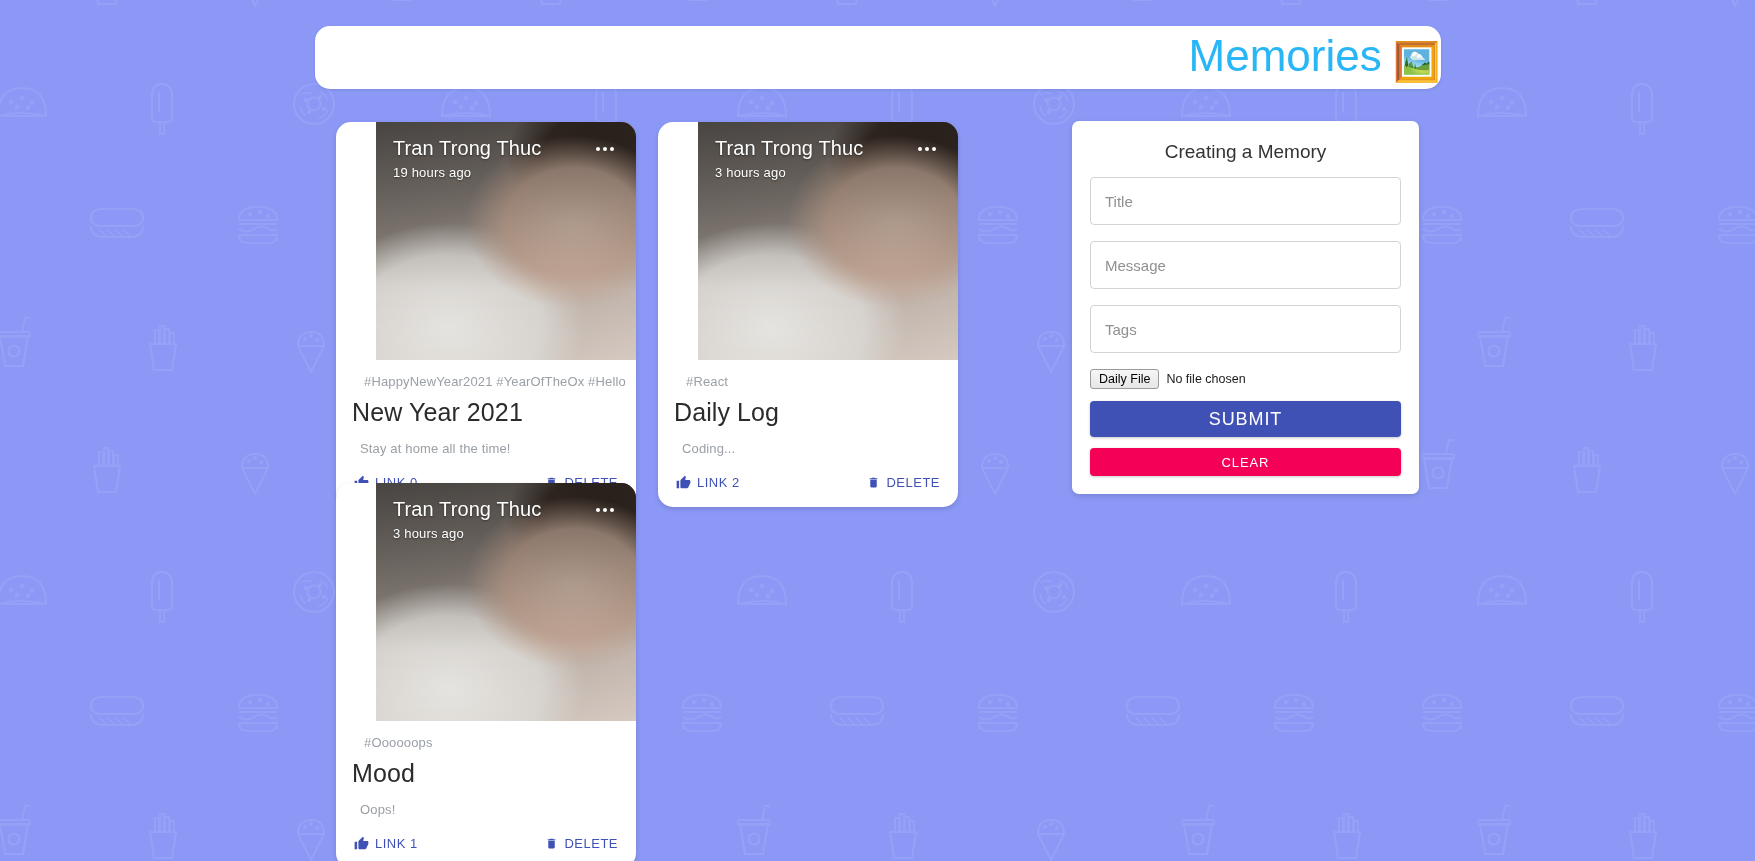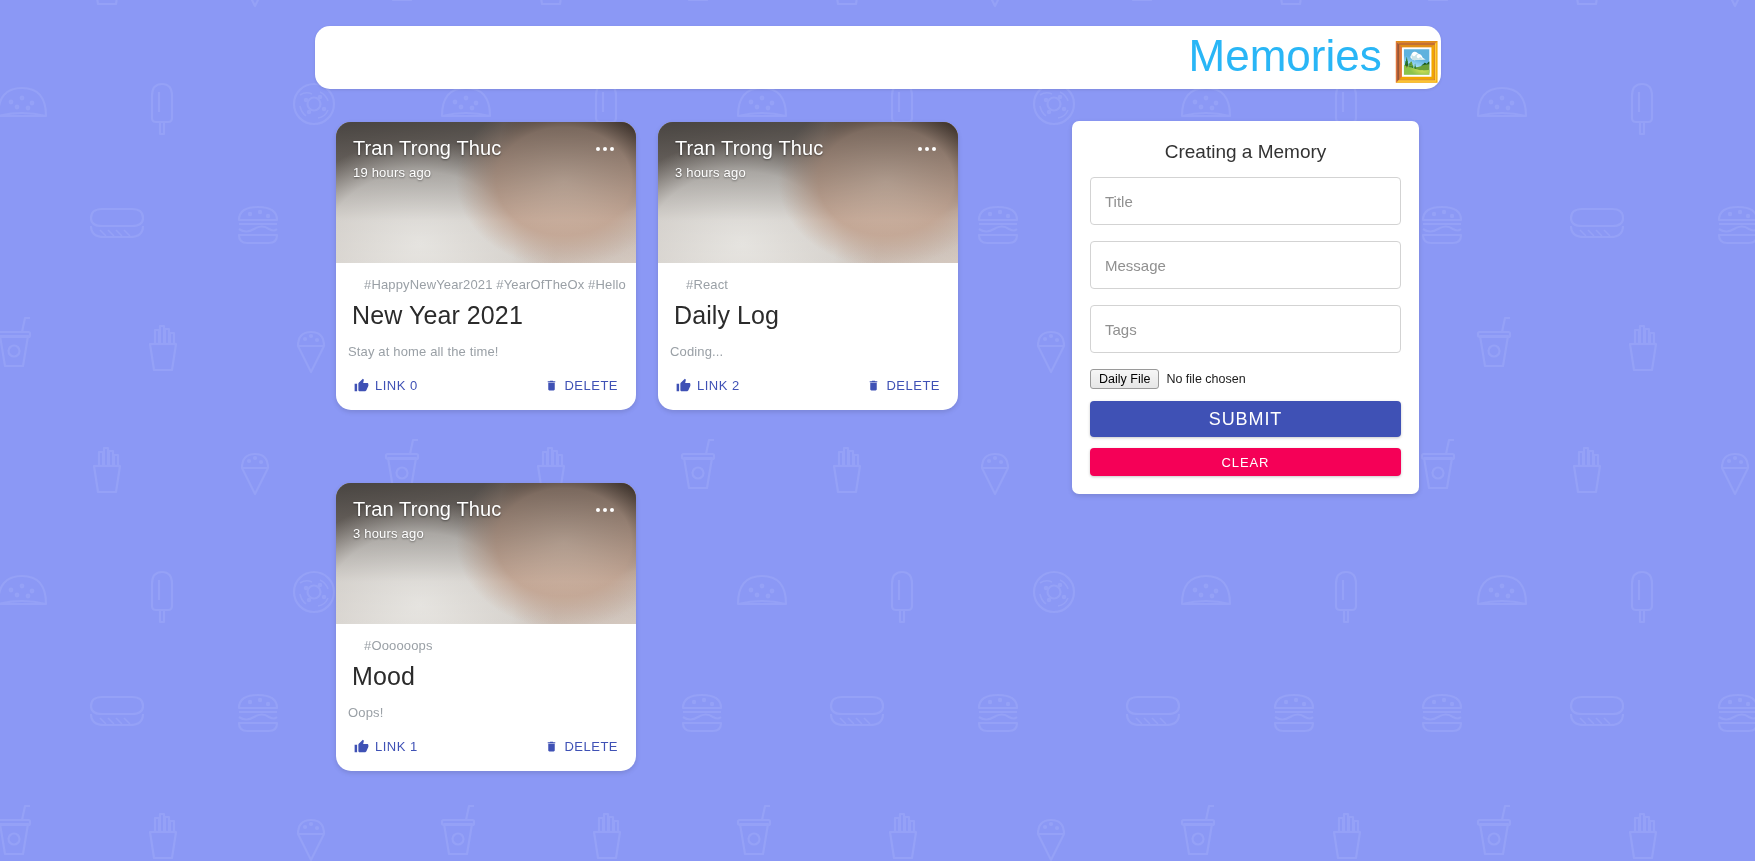--- a/index.html
+++ b/index.html
@@ -83,23 +83,24 @@
     box-shadow: 0 2px 5px rgba(0,0,0,0.13);
     display: flex;
     flex-direction: column;
   }
   .card.c1 { left: 0px;   top: 0px;   }
   .card.c2 { left: 322px; top: 0px;   }
   .card.c3 { left: 0px;   top: 361px; }
 
   .card-media {
     position: relative;
-    height: 141px;
+    height: 238px;
     background: linear-gradient(150deg, #6f6a63 0%, #8c827c 32%, #b8aba4 60%, #cfc3bb 100%);
     overflow: hidden;
+    margin-left: 40px;
   }
   
   .portrait {
     position: absolute;
     inset: 0;
     background:
       radial-gradient(ellipse 150px 120px at 76% 42%, #d8bfae 0%, #cbae9c 45%, rgba(203,174,156,0) 72%),
       radial-gradient(ellipse 120px 95px at 86% 15%, #3b3029 0%, #4a3b31 48%, rgba(74,59,49,0) 78%),
       radial-gradient(ellipse 170px 130px at 28% 86%, #eceae6 0%, #ddd9d4 55%, rgba(221,217,212,0) 80%),
       linear-gradient(160deg, #7d7670 0%, #938a83 35%, #c2b6ad 70%, #d9cdc4 100%);
@@ -159,21 +160,21 @@
     overflow: hidden;
   }
   .card-title {
     padding: 9px 16px 0 16px;
     font-size: 25px;
     color: #2b2b2b;
     font-weight: 400;
     letter-spacing: 0.1px;
   }
   .card-message {
-    padding: 14px 16px 0 12px;
+    padding: 14px 16px 0 24px;
     font-size: 13px;
     color: #9aa0a6;
     letter-spacing: 0.15px;
     min-height: 24px;
   }
   .card-actions {
     margin-top: 14px;
     padding: 0 10px 12px 10px;
     display: flex;
     align-items: center;

